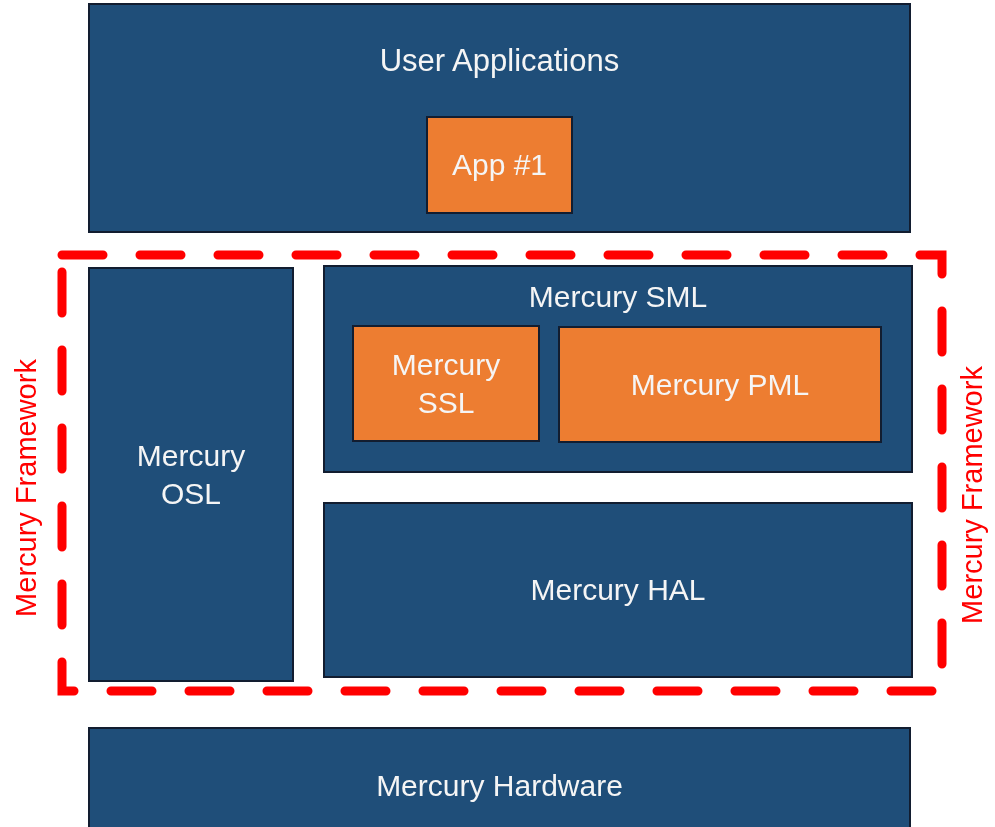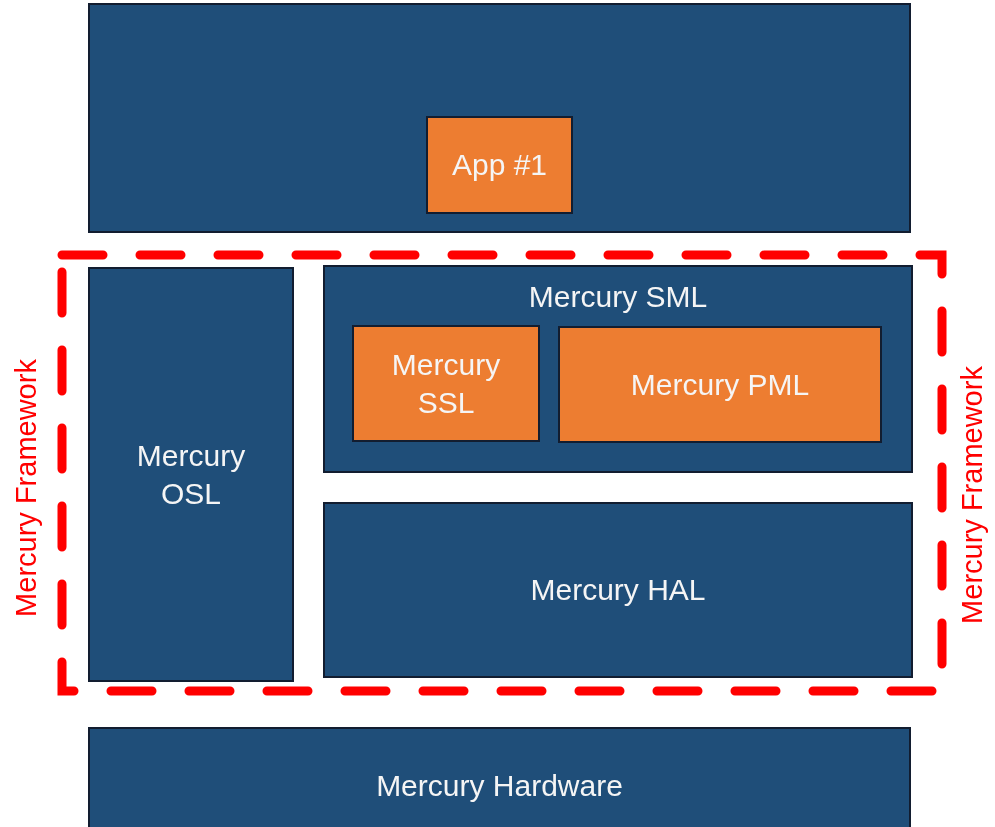--- a/index.html
+++ b/index.html
@@ -99,20 +99,21 @@
   #hal-box { left: 323px; top: 502px; width: 590px; height: 176px; }
   
   #hardware-box { left: 88px; top: 727px; width: 823px; height: 118px; }
 </style>
 </head>
 <body>
 
 <div id="stage">
 
   <div class="blue-box" id="user-apps-box">
+    <div id="user-apps-title">User Applications</div>
     <div id="apps-row">
       <div class="orange-box app-box">
         <span>App #1</span>
       </div>
     </div>
   </div>
 
   <svg id="framework-boundary-svg">
     <rect x="62" y="255" width="880" height="436" fill="none" style="stroke: var(--red, #FF0000);" stroke-width="9" stroke-dasharray="41 37" stroke-linecap="round"></rect>
   </svg>

